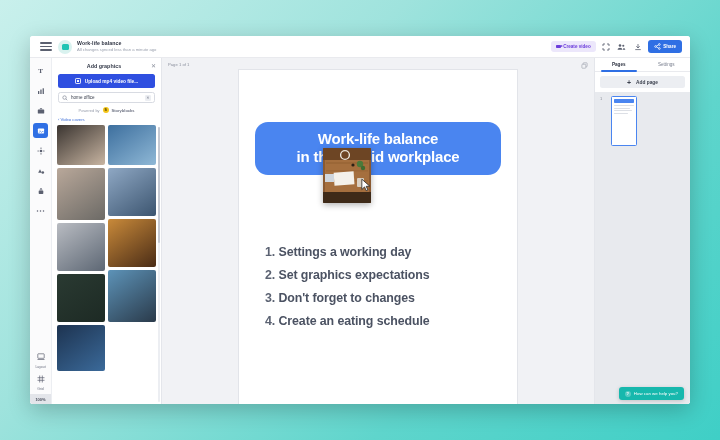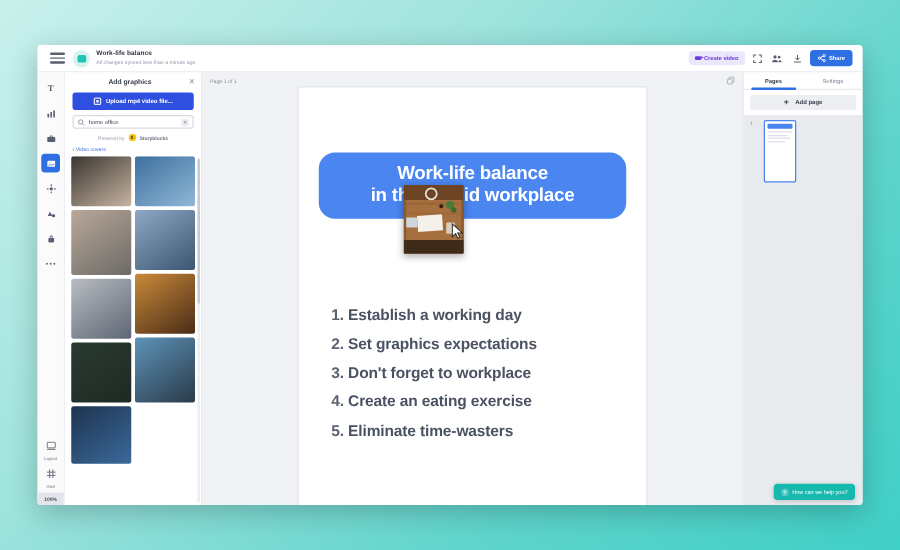--- a/index.html
+++ b/index.html
@@ -381,25 +381,24 @@
         </span>
       </div>
 
       <div id="page-canvas">
         <div id="title-banner">
           <div class="tl">Work-life balance</div>
           <div class="tl">in the hybrid workplace</div>
         </div>
 
         <div id="bullet-list">
-            <div class="bullet"><span class="num">1. </span><span>Establish a working day</span></div>
+            <div class="bullet"><span class="num">1. </span><span>Settings a working day</span></div>
             <div class="bullet"><span class="num">2. </span><span>Set graphics expectations</span></div>
-            <div class="bullet"><span class="num">3. </span><span>Don't forget to workplace</span></div>
-            <div class="bullet"><span class="num">4. </span><span>Create an eating exercise</span></div>
-            <div class="bullet"><span class="num">5. </span><span>Eliminate time-wasters</span></div>
+            <div class="bullet"><span class="num">3. </span><span>Don't forget to changes</span></div>
+            <div class="bullet"><span class="num">4. </span><span>Create an eating schedule</span></div>
           </div>
 
         <div id="drag-ghost">
           <svg width="48" height="55" viewBox="0 0 48 55">
             <rect width="48" height="55" fill="#8a5a32"></rect>
             <rect y="0" width="48" height="12" fill="#6d4524"></rect>
             <rect y="44" width="48" height="11" fill="#3e2a18"></rect>
             <rect x="2" y="12" width="44" height="32" fill="#a56f3e"></rect>
             <rect x="3" y="14" width="42" height="2" fill="#91602f" opacity=".5"></rect>
             <rect x="3" y="22" width="42" height="1.6" fill="#91602f" opacity=".4"></rect>

